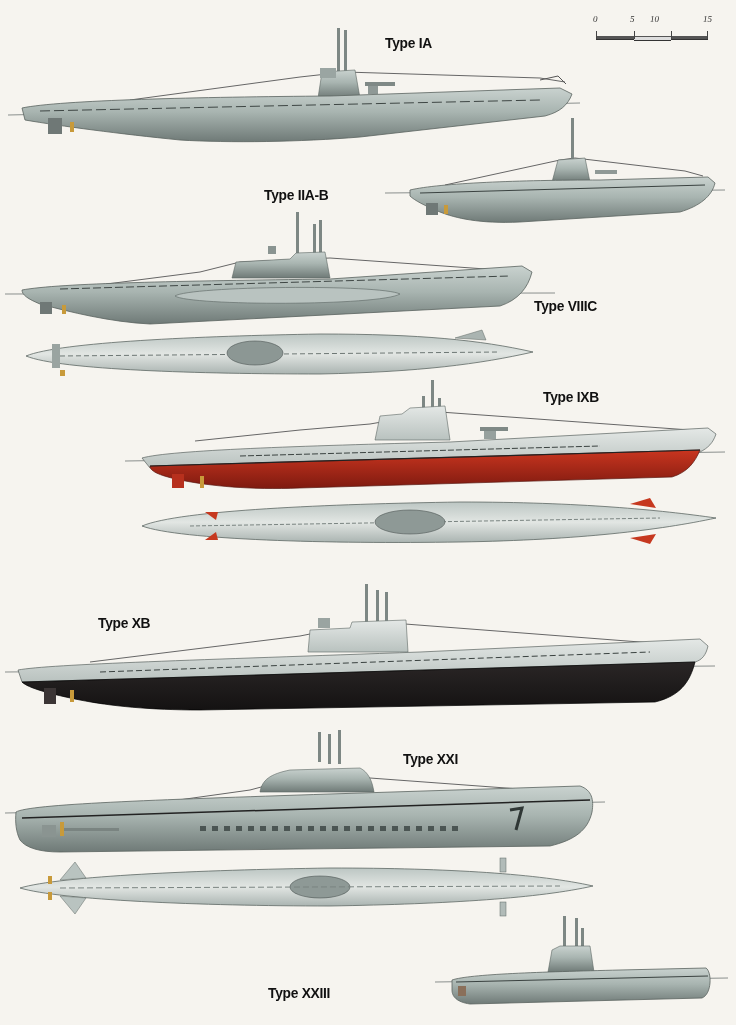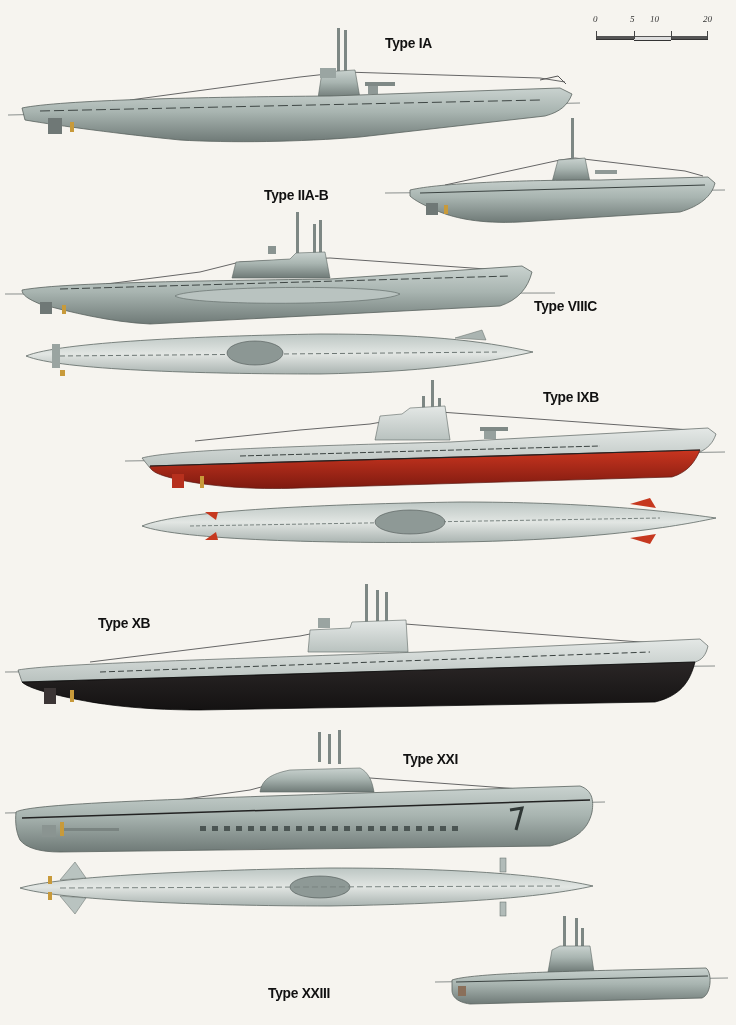--- a/index.html
+++ b/index.html
@@ -228,21 +228,21 @@
       <path d="M452,980 C470,974 540,972 620,970 L706,968 C712,972 712,994 702,998 L470,1004 C456,1002 452,996 452,990 Z" fill="url(#greyHull)" stroke="#5a6360" stroke-width="0.8"></path>
       <path d="M456,982 L708,976" stroke="#3a4240" stroke-width="1"></path>
       <rect x="458" y="986" width="8" height="10" fill="#8a6f5a"></rect>
     </g>
   </svg>
 
   <div class="scale">
     <span class="tick-label" style="left:3px">0</span>
     <span class="tick-label" style="left:40px">5</span>
     <span class="tick-label" style="left:60px">10</span>
-    <span class="tick-label" style="left:113px">20</span>
+    <span class="tick-label" style="left:113px">15</span>
     <div class="bar seg-dark" style="left:6px;width:38px"></div>
     <div class="bar seg-light" style="left:44px;width:37px"></div>
     <div class="bar seg-dark" style="left:81px;width:37px"></div>
     <div class="tick" style="left:6px"></div>
     <div class="tick" style="left:44px"></div>
     <div class="tick" style="left:81px"></div>
     <div class="tick" style="left:117px"></div>
   </div>
 
   <div class="label" style="left:385px;top:34px">Type IA</div>

